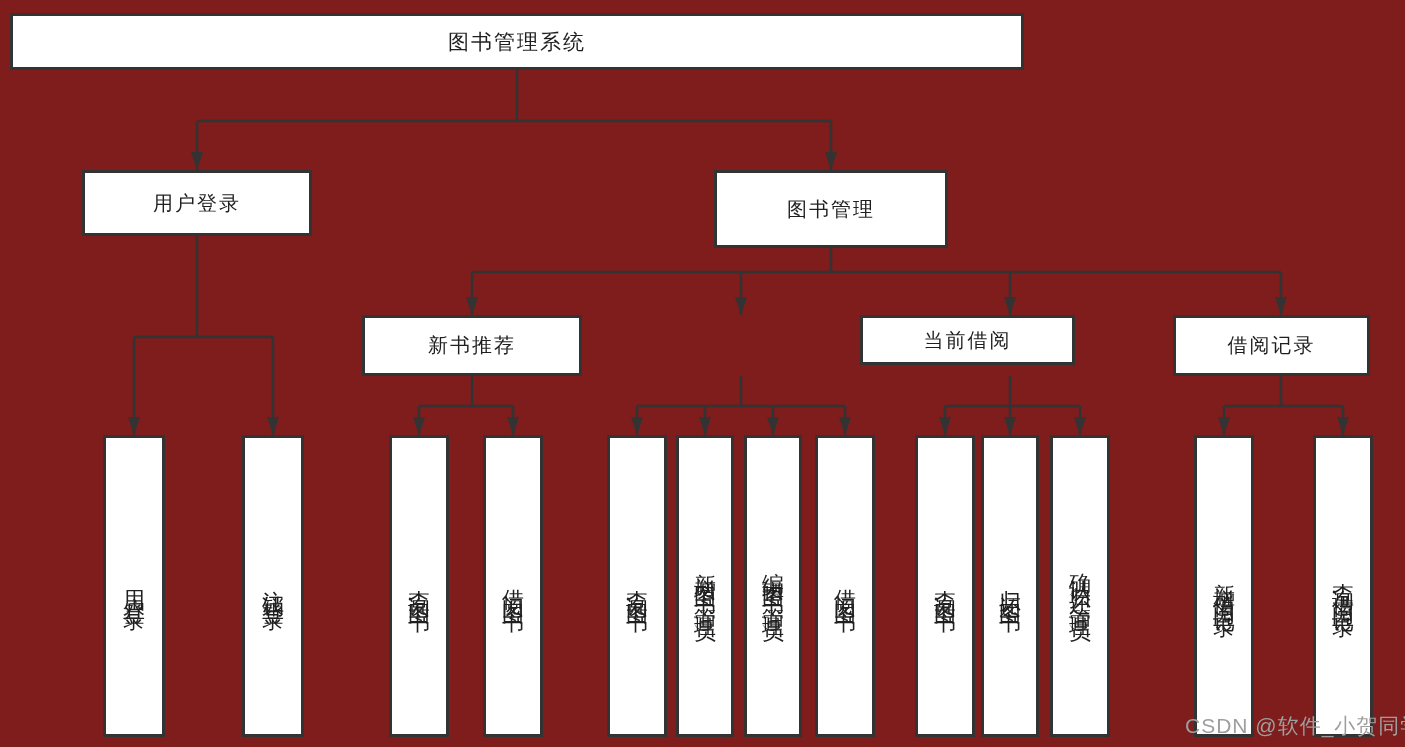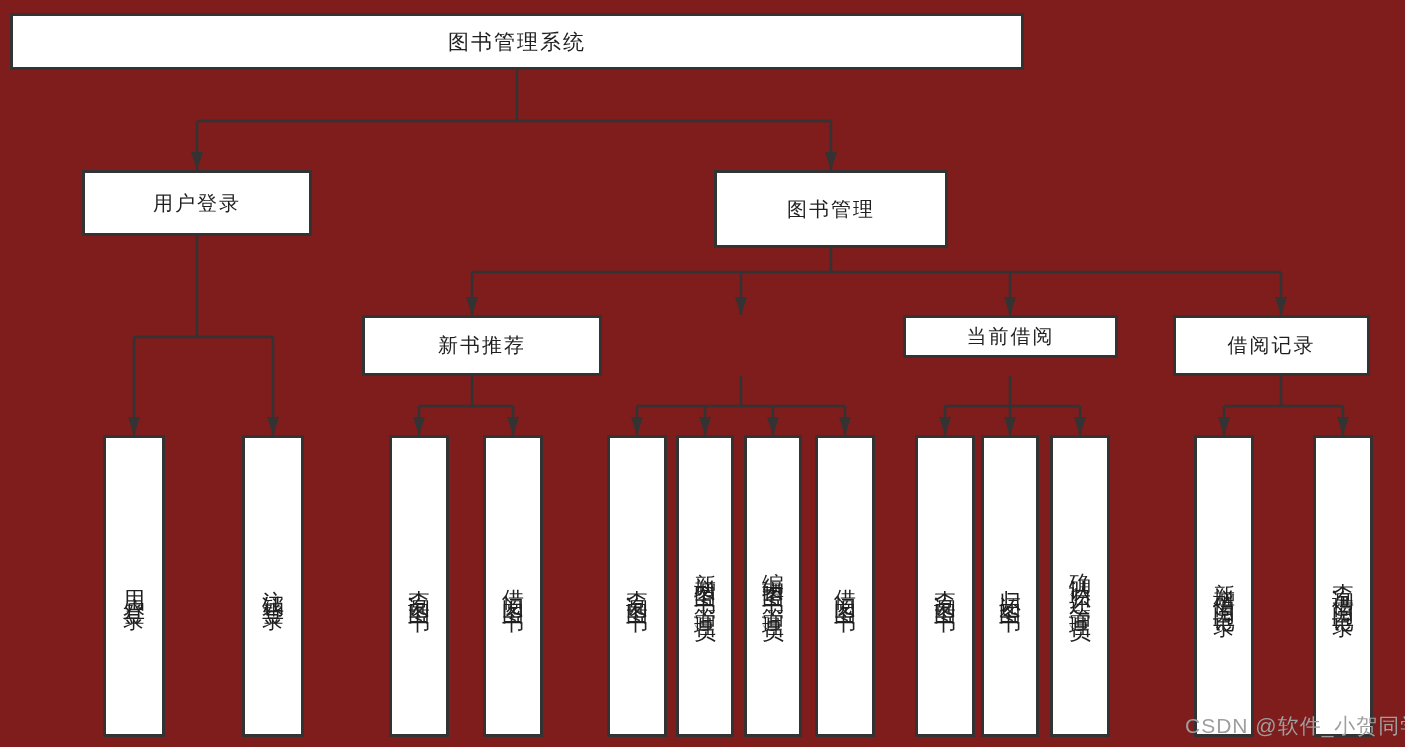--- a/index.html
+++ b/index.html
@@ -98,24 +98,24 @@
     <span class="root-label h">图书管理系统</span>
   </div>
 
   <div class="box" style="left:82px;top:170px;width:230px;height:66px">
     <span class="h">用户登录</span>
   </div>
   <div class="box" style="left:714px;top:170px;width:234px;height:78px">
     <span class="h">图书管理</span>
   </div>
 
-  <div class="box" style="left:362px;top:315px;width:240px;height:61px">
+  <div class="box" style="left:362px;top:315px;width:220px;height:61px">
     <span class="h">新书推荐</span>
   </div>
-  <div class="box" style="left:903px;top:315px;width:215px;height:43px">
+  <div class="box" style="left:860px;top:315px;width:215px;height:50px">
     <span class="h">当前借阅</span>
   </div>
   <div class="box" style="left:1173px;top:315px;width:197px;height:61px">
     <span class="h">借阅记录</span>
   </div>
 
   <div class="box" style="left:103px;top:435px;width:62px;height:302px">
     <span class="v">用户登录</span>
   </div>
   <div class="box" style="left:242px;top:435px;width:62px;height:302px">

